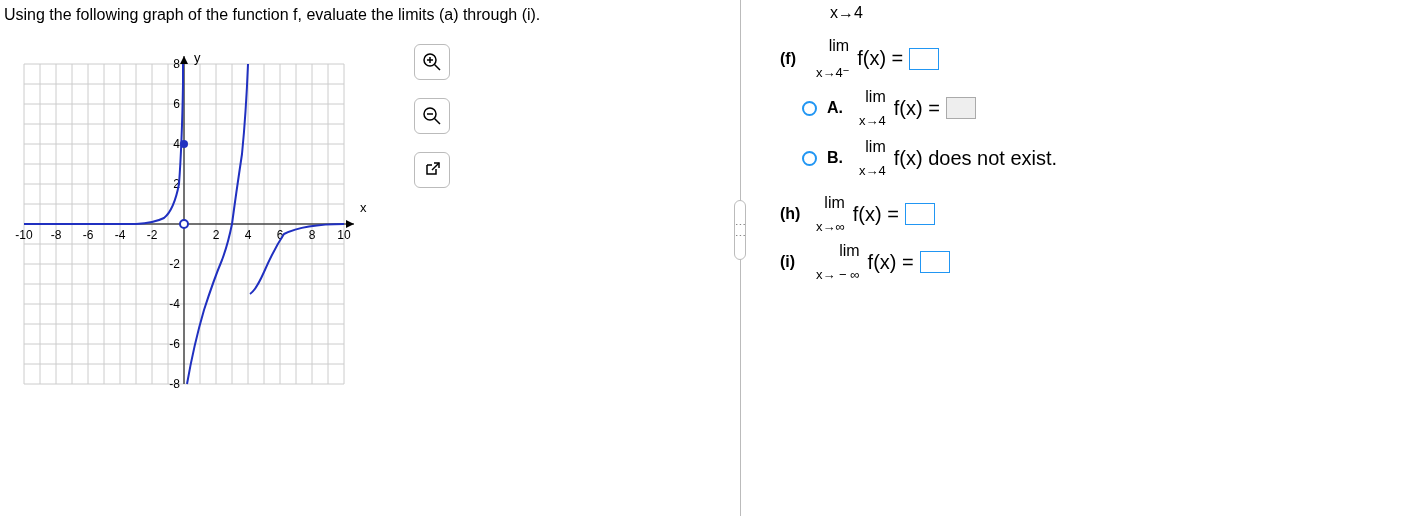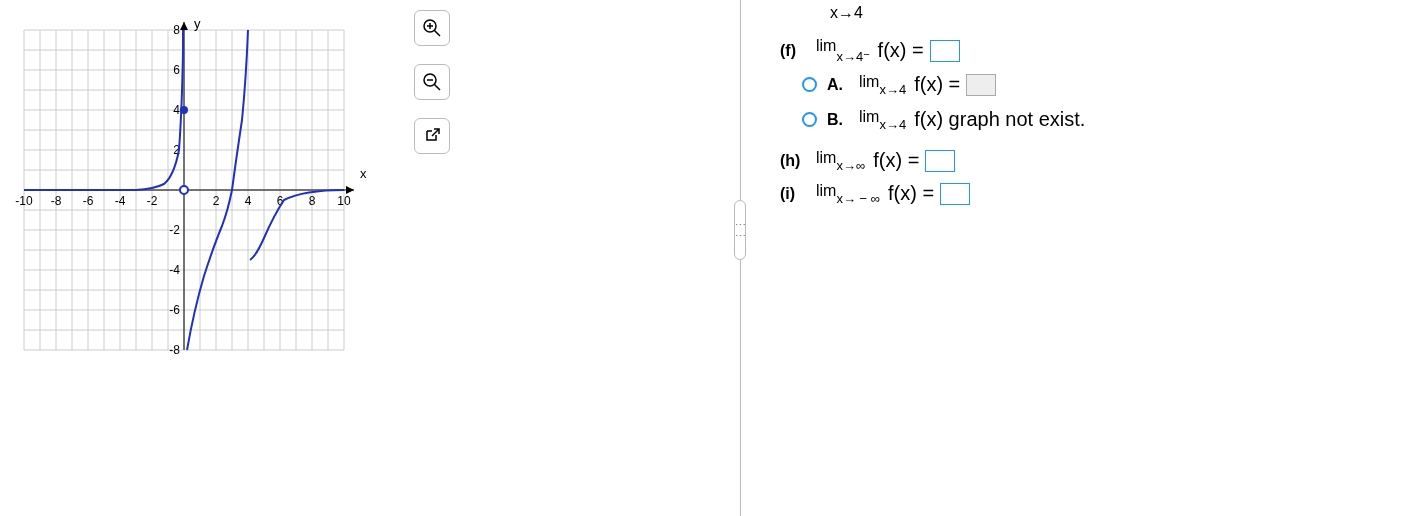--- a/index.html
+++ b/index.html
@@ -97,22 +97,22 @@
     margin: 4px 0 10px 0;
     font-size: 16px;
   }
   .q-label {
     font-weight: bold;
     margin-right: 10px;
     min-width: 26px;
   }
   .limit {
     display: inline-flex;
-    flex-direction: row;
-    align-items: flex-start;
+    flex-direction: column;
+    align-items: flex-end;
     margin-right: 8px;
     line-height: 1.0;
   }
   .limit .top { font-size: 16px; }
   .limit .bot { font-size: 13px; margin-top: 9px; }
   .fx { font-size: 20px; margin-right: 6px; }
   .answer-box {
     display: inline-block;
     width: 30px;
     height: 22px;
@@ -149,20 +149,21 @@
     min-width: 20px;
   }
   .sup { font-size: 11px; vertical-align: super; position: relative; top: 2px; }
   .axis-label { font-size: 13px; }
   .tick-label { font-size: 12px; fill: #000; }
 </style>
 </head>
 <body>
 
 <div class="left-col">
+  <div class="prompt">Using the following graph of the function f, evaluate the limits (a) through (i).</div>
 
   <div class="graph-area">
     <svg class="graph-svg" width="400" height="360" viewBox="0 0 400 360">
 
       <g stroke="#ccc" stroke-width="1">
 
         <line x1="20" y1="20" x2="20" y2="340"></line>
           <line x1="36" y1="20" x2="36" y2="340"></line>
         <line x1="52" y1="20" x2="52" y2="340"></line>
           <line x1="68" y1="20" x2="68" y2="340"></line>
@@ -304,21 +305,21 @@
     <span class="answer-box disabled"></span>
   </div>
 
   <div class="choice-row">
     <span class="radio"></span>
     <span class="choice-label">B.</span>
     <span class="limit">
       <span class="top">lim</span>
       <span class="bot">x→4</span>
     </span>
-    <span class="fx">f(x) graph not exist.</span>
+    <span class="fx">f(x) does not exist.</span>
   </div>
 
   <div class="q-row" style="margin-top:18px;">
     <span class="q-label">(h)</span>
     <span class="limit">
       <span class="top">lim</span>
       <span class="bot">x→∞</span>
     </span>
     <span class="fx">f(x) =</span>
     <span class="answer-box"></span>

